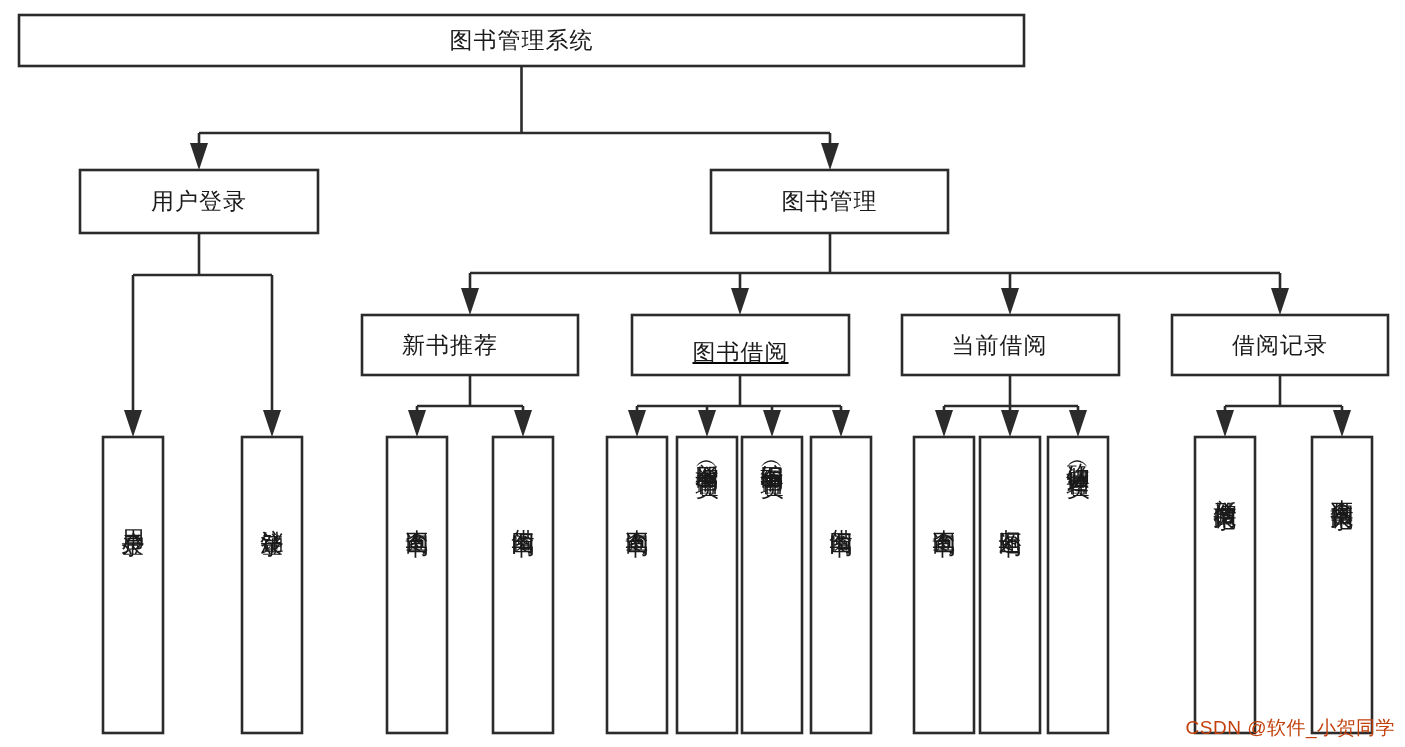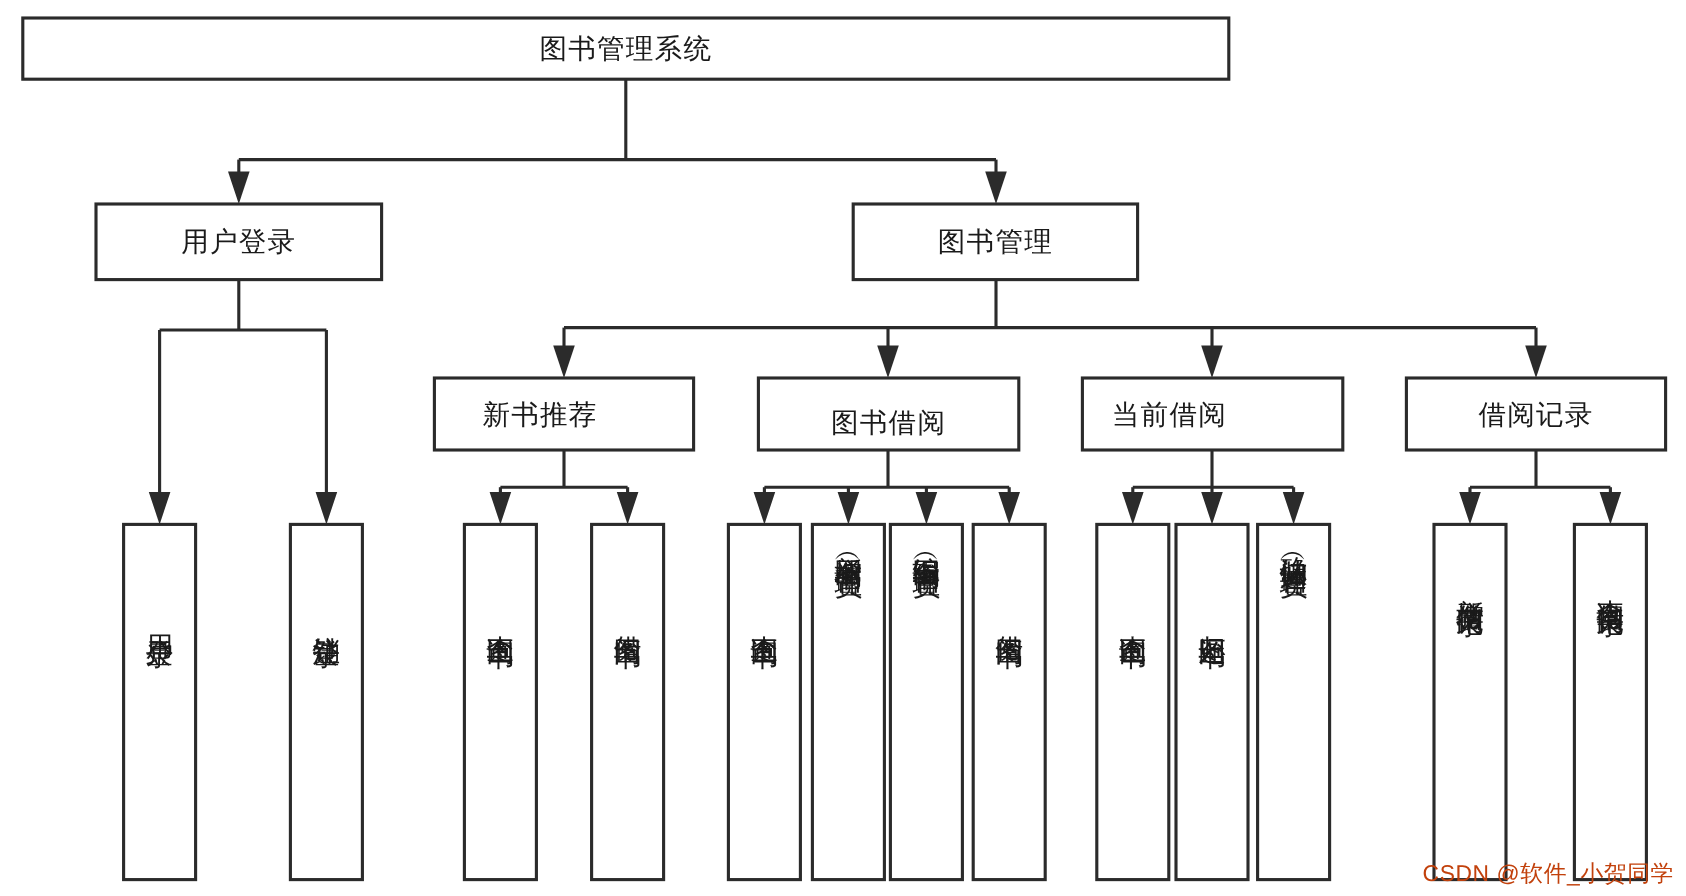--- a/index.html
+++ b/index.html
@@ -206,24 +206,24 @@
   <div class="hlabel-wrap" style="left:80px; top:170px; width:238px; height:63px;">
     <span class="hlabel-text">用户登录</span>
   </div>
   <div class="hlabel-wrap" style="left:711px; top:170px; width:237px; height:63px;">
     <span class="hlabel-text">图书管理</span>
   </div>
 
   <div class="hlabel-wrap" style="left:362px; top:315px; width:176px; height:60px;">
     <span class="hlabel-text">新书推荐</span>
   </div>
-  <div class="hlabel-wrap" style="left:632px; top:315px; width:217px; height:74px;">
+  <div class="hlabel-wrap" style="left:632px; top:315px; width:217px; height:74px;text-decoration:underline;">
     <span class="hlabel-text">图书借阅</span>
   </div>
-  <div class="hlabel-wrap" style="left:866px; top:315px; width:217px; height:60px;">
+  <div class="hlabel-wrap" style="left:891px; top:315px; width:217px; height:60px;">
     <span class="hlabel-text">当前借阅</span>
   </div>
   <div class="hlabel-wrap" style="left:1172px; top:315px; width:216px; height:60px;">
     <span class="hlabel-text">借阅记录</span>
   </div>
 
   <div class="vlabel-wrap" style="left:103px; top:437px; width:60px; height:296px; padding-top:74px;">
     <span class="vlabel-text">用户登录</span>
   </div>
   <div class="vlabel-wrap" style="left:242px; top:437px; width:60px; height:296px; padding-top:74px;">

